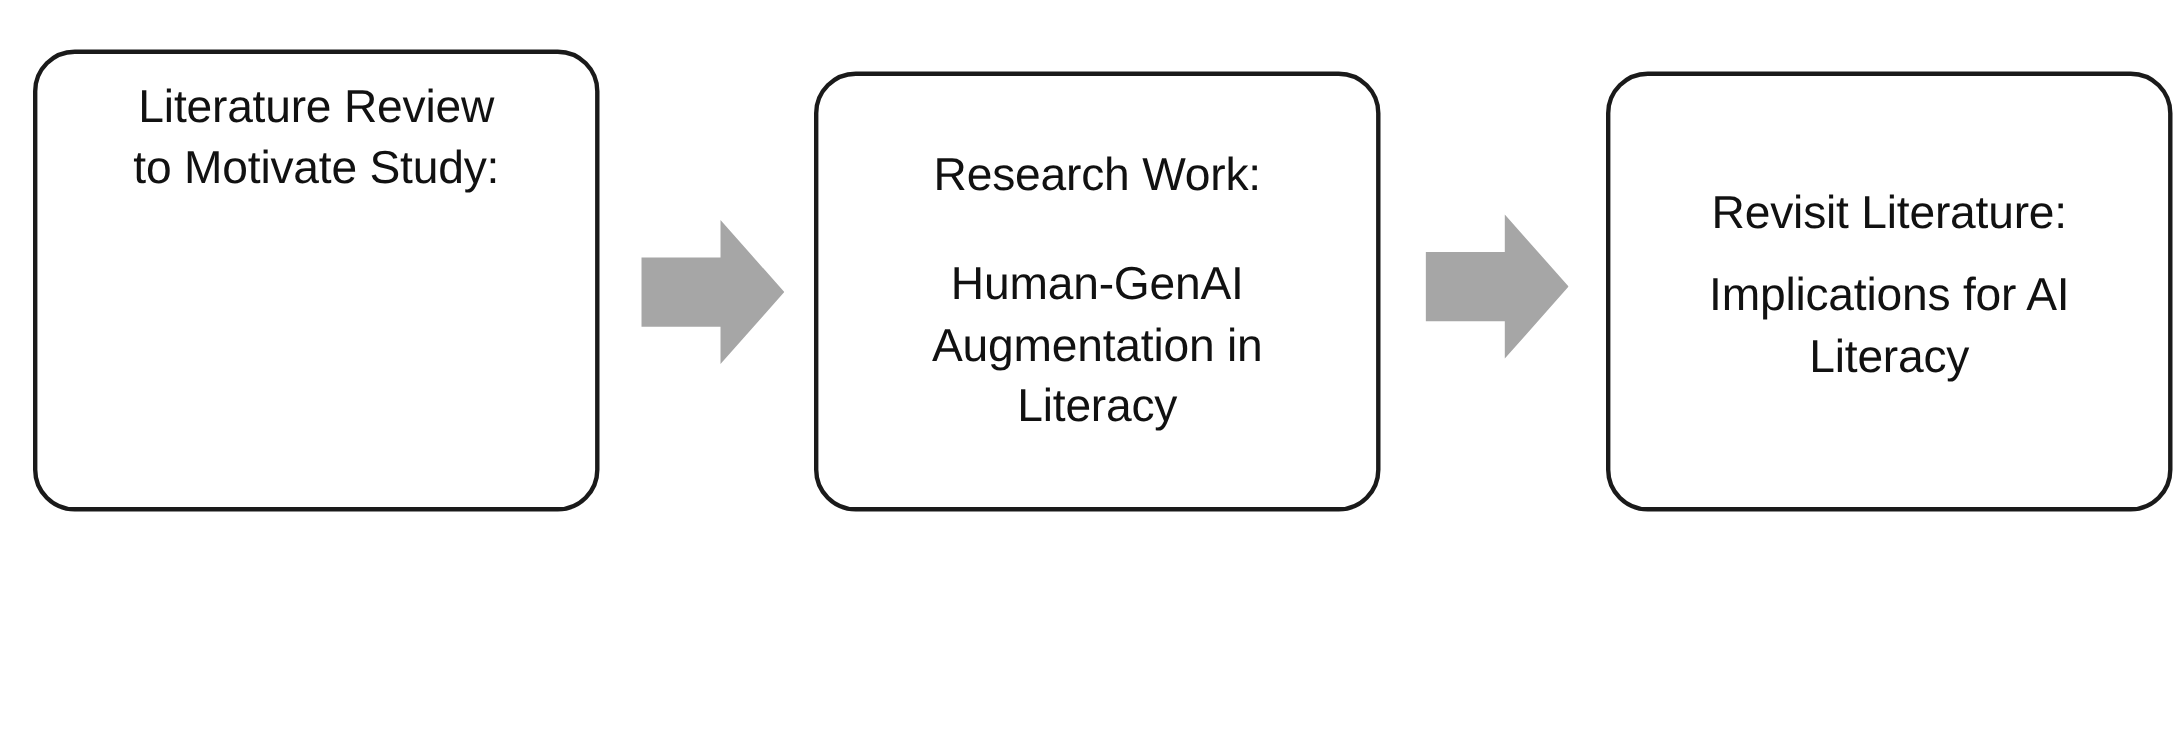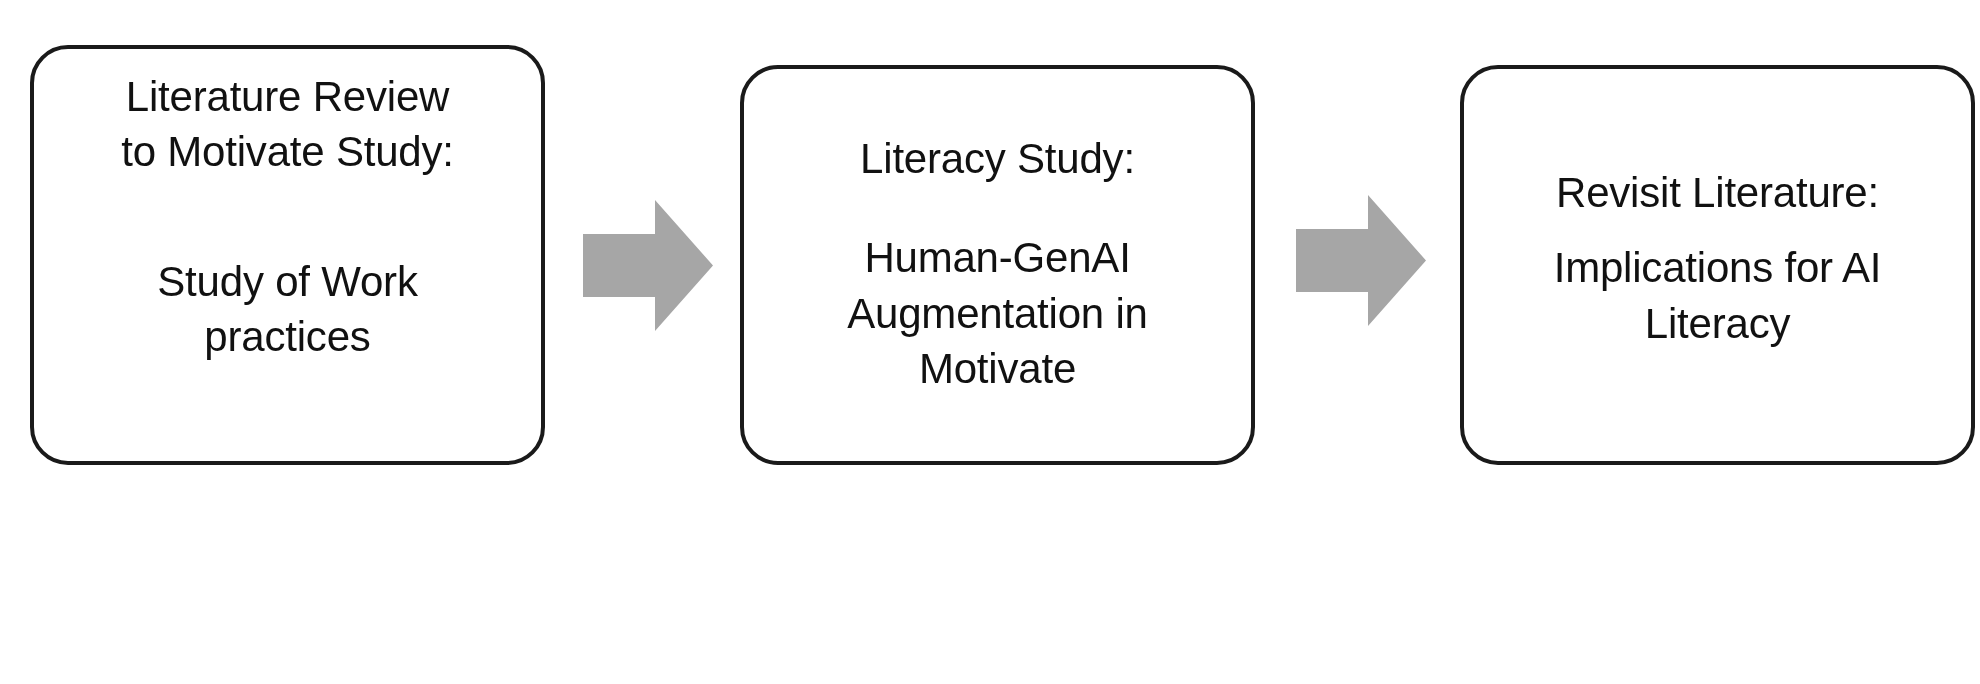--- a/index.html
+++ b/index.html
@@ -101,35 +101,33 @@
   .arrow svg { display: block; width: 100%; height: 100%; }
 </style>
 </head>
 <body>
 
 <div id="canvas">
 
   <div class="node" id="node-1">
     <span class="node-block node-title">Literature Review
 to Motivate Study:</span>
-    <span class="node-block node-body">Study of Work
-practices</span>
   </div>
 
   <div class="arrow" id="arrow-1">
     <svg viewBox="0 0 130 135" xmlns="http://www.w3.org/2000/svg" aria-hidden="true">
       <path d="M0 36 L72 36 L72 2 L130 67.5 L72 133 L72 99 L0 99 Z" fill="#a6a6a6"></path>
     </svg>
   </div>
 
   <div class="node" id="node-2">
-    <span class="node-block node-title">Literacy Study:</span>
+    <span class="node-block node-title">Research Work:</span>
     <span class="node-block node-body">Human-GenAI
 Augmentation in
-Motivate</span>
+Literacy</span>
   </div>
 
   <div class="arrow" id="arrow-2">
     <svg viewBox="0 0 130 135" xmlns="http://www.w3.org/2000/svg" aria-hidden="true">
       <path d="M0 36 L72 36 L72 2 L130 67.5 L72 133 L72 99 L0 99 Z" fill="#a6a6a6"></path>
     </svg>
   </div>
 
   <div class="node" id="node-3">
     <span class="node-block node-title">Revisit Literature:</span>

